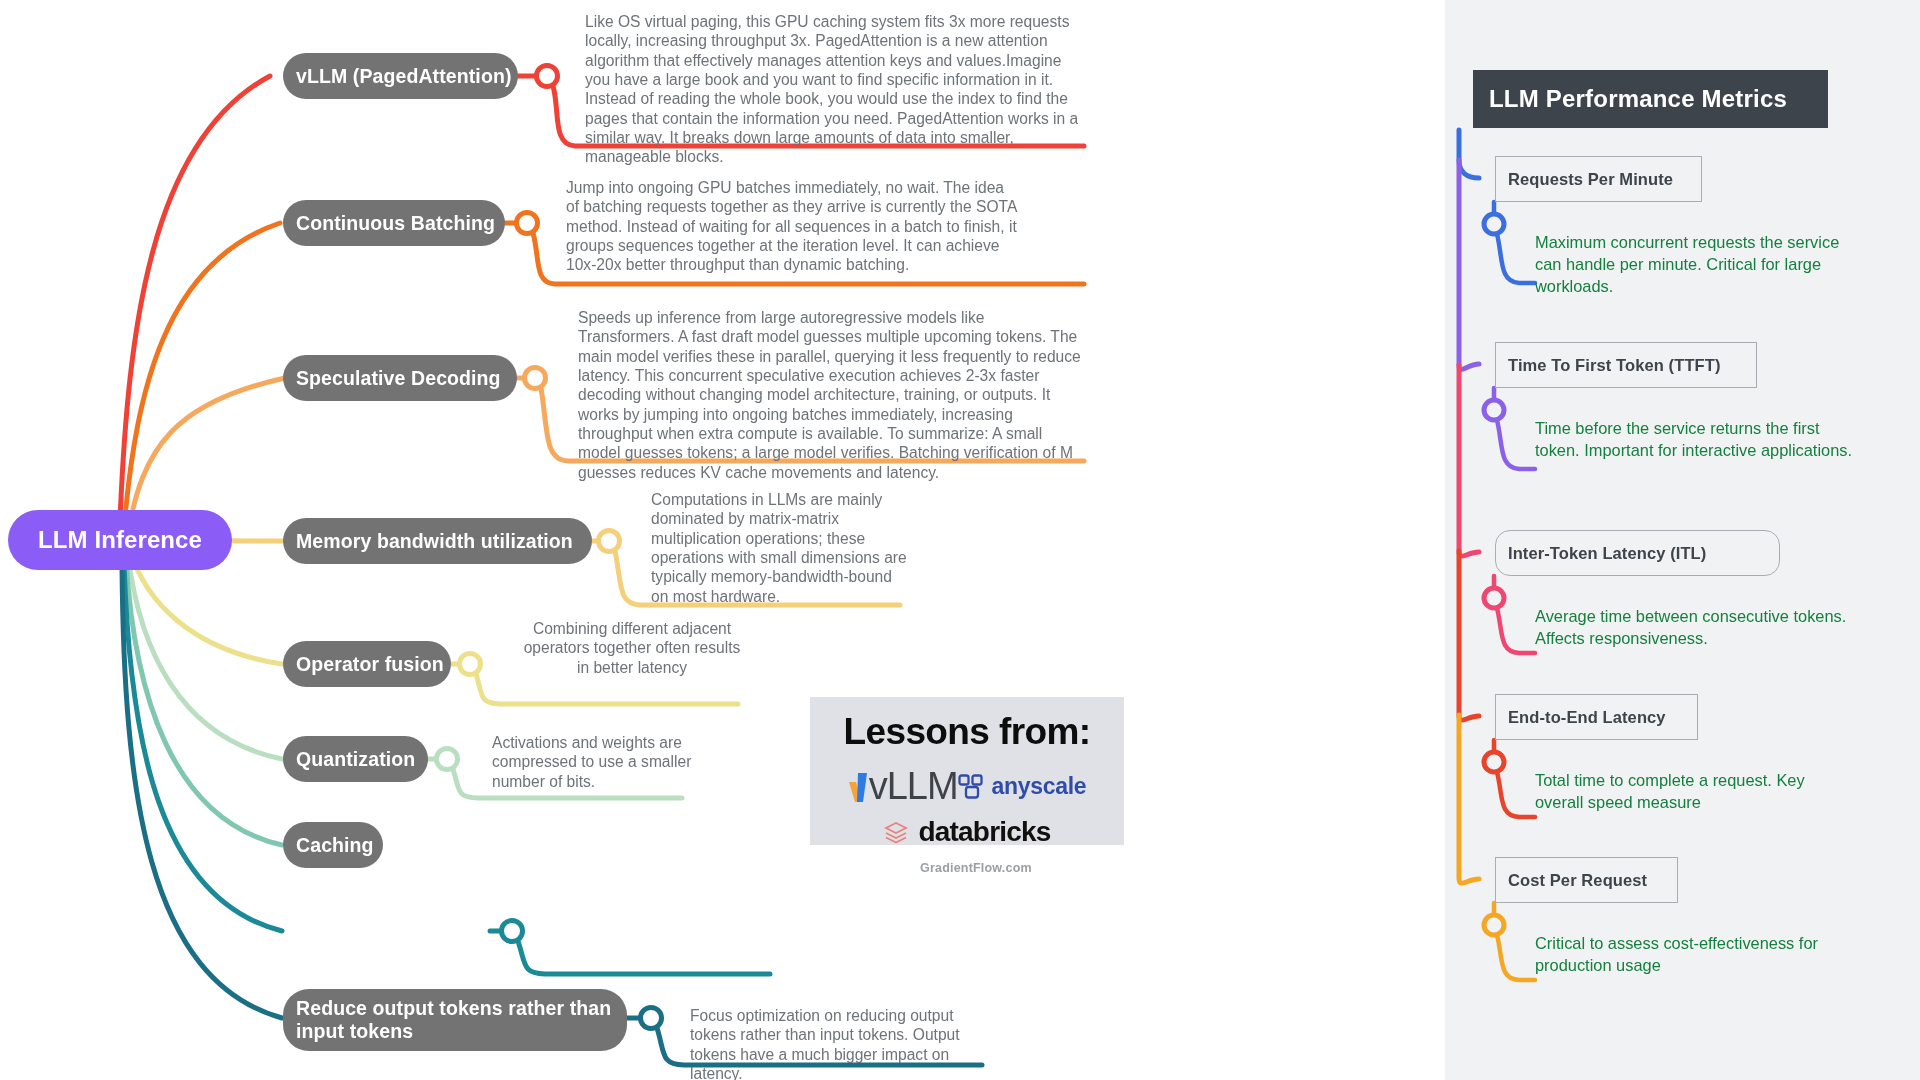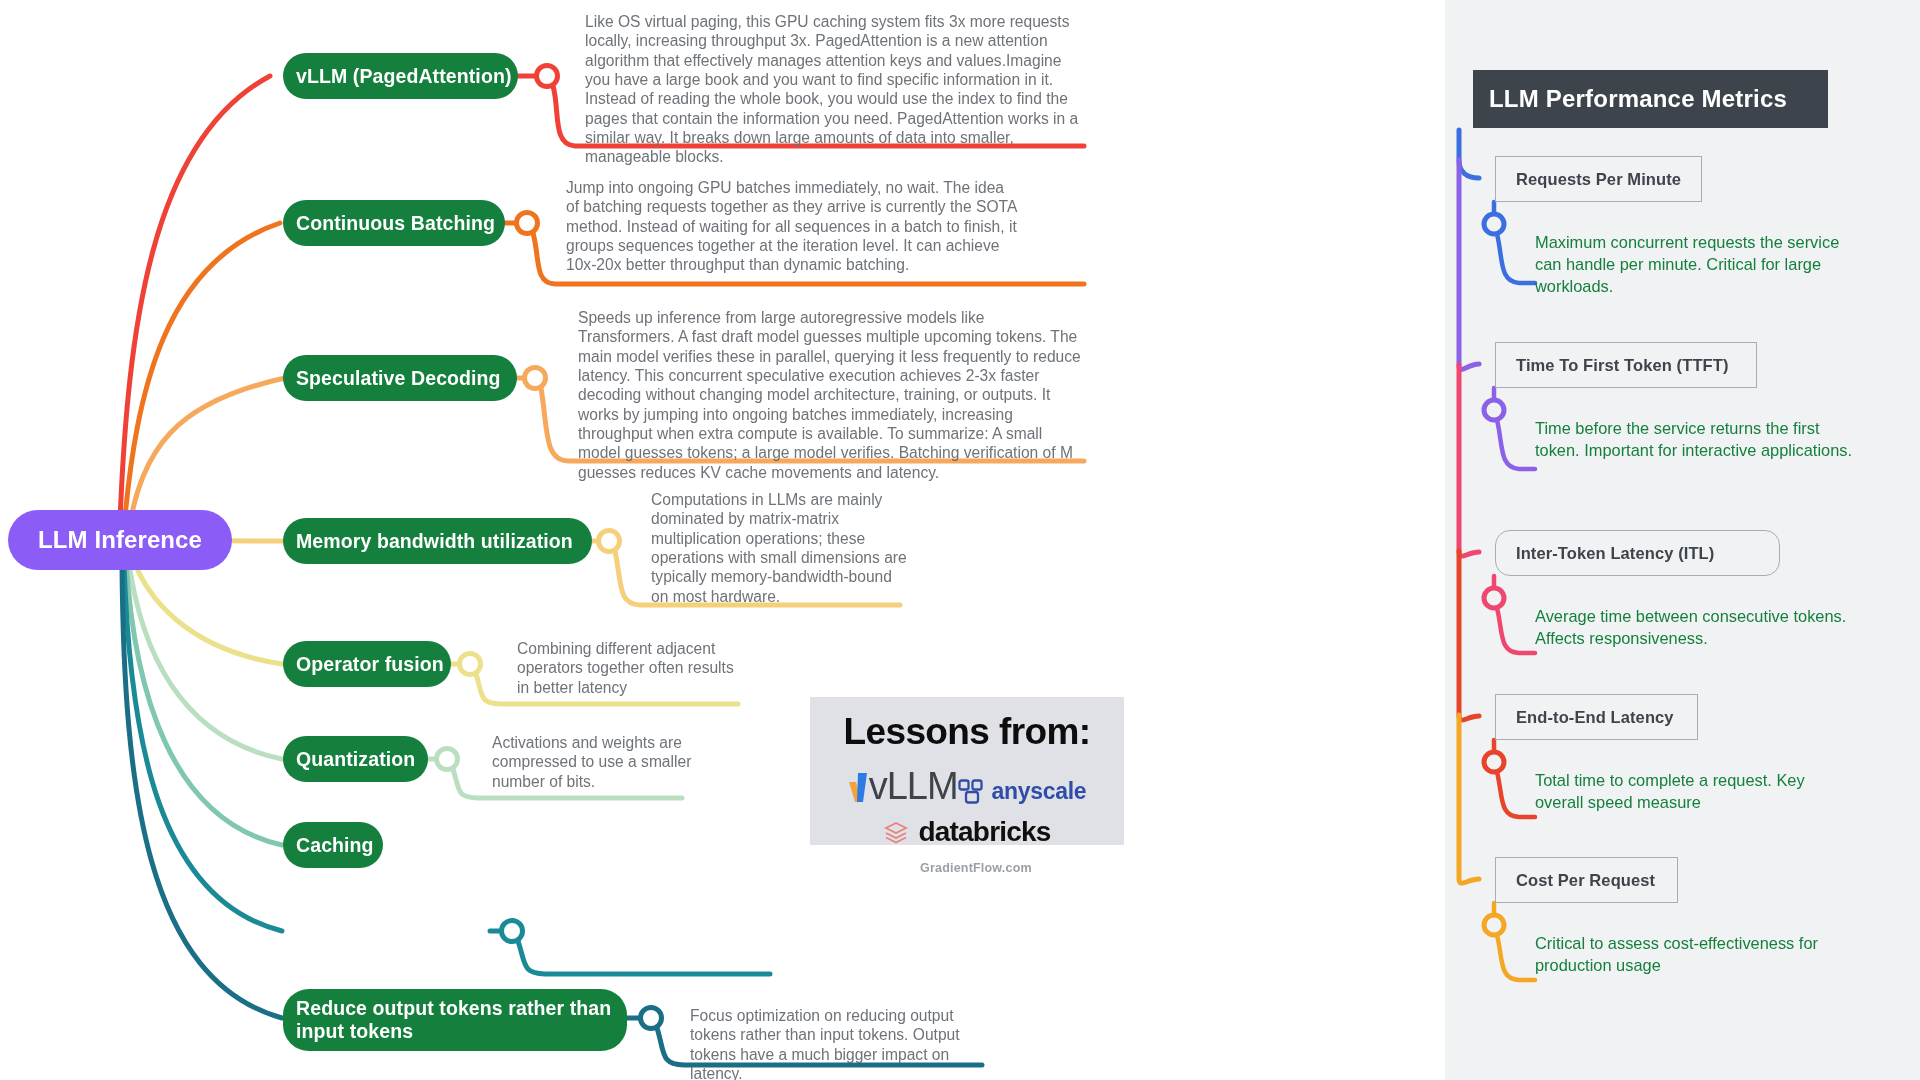--- a/index.html
+++ b/index.html
@@ -9,21 +9,21 @@
     font-family:"Liberation Sans","DejaVu Sans",sans-serif;
     overflow:hidden;
     position:relative;
   }
   #root{position:relative;width:1920px;height:1080px;}
 
   
   .mm-svg{position:absolute;left:0;top:0;width:1445px;height:1080px;}
   .node{
     position:absolute;
-    background:#15803d;
+    background:#737373;
     color:#ffffff;
     border-radius:26px;
     font-weight:bold;
     display:flex;align-items:center;
     box-sizing:border-box;
     letter-spacing:.1px;
   }
   .node.root{
     background:#8b5cf6;
     border-radius:30px;
@@ -41,21 +41,21 @@
   .lessons-box{
     position:absolute;
     background:#dfe1e6;
     box-sizing:border-box;
     display:flex;flex-direction:column;align-items:center;
   }
   .lessons-title{
     font-size:37px;font-weight:bold;color:#0d0d0d;
     letter-spacing:-0.6px;
   }
-  .logo-row{display:flex;align-items:flex-end;}
+  .logo-row{display:flex;align-items:center;}
   .logo-vllm{display:flex;align-items:flex-end;font-size:38px;color:#3d4349;letter-spacing:-1px;}
   .logo-anyscale{display:flex;align-items:center;gap:9px;font-size:23px;color:#2f4da8;font-weight:bold;letter-spacing:-0.3px;}
   .logo-databricks{display:flex;align-items:center;gap:9px;font-size:28px;color:#12100e;font-weight:bold;letter-spacing:-0.8px;}
   .credit{
     position:absolute;font-size:12.5px;color:#9aa0a6;font-weight:bold;
     letter-spacing:.2px;
   }
 
   
   .right-panel{
@@ -66,21 +66,21 @@
   .rp-title{
     position:absolute;background:#3d444b;color:#ffffff;
     font-size:24px;font-weight:bold;
     display:flex;align-items:center;padding-left:16px;
     box-sizing:border-box;letter-spacing:.2px;
   }
   .rp-node{
     position:absolute;background:#f1f2f4;
     border:1px solid #a9adb3;
     color:#3d444b;font-size:16.5px;font-weight:bold;
-    display:flex;align-items:center;padding-left:20px;
+    display:flex;align-items:center;padding-left:12px;
     box-sizing:border-box;letter-spacing:.1px;
   }
   .rp-desc{
     position:absolute;color:#15803d;font-size:16.4px;line-height:1.33;
     box-sizing:border-box;
   }
 </style>
 </head>
 <body>
 
@@ -156,21 +156,21 @@
   <div class="desc" style="left:578px;top:308px;width:504px;">Speeds up inference from large autoregressive models like Transformers. A fast draft model guesses multiple upcoming tokens. The main model verifies these in parallel, querying it less frequently to reduce latency. This concurrent speculative execution achieves 2-3x faster decoding without changing model architecture, training, or outputs. It works by jumping into ongoing batches immediately, increasing throughput when extra compute is available. To summarize: A small model guesses tokens; a large model verifies. Batching verification of M guesses reduces KV cache movements and latency.</div>
 
   <div class="node" style="left:283px;top:518px;width:309px;height:46px;font-size:19.5px;padding-left:13px;">
     <span>Memory bandwidth utilization</span>
   </div>
   <div class="desc" style="left:651px;top:490px;width:256px;">Computations in LLMs are mainly dominated by matrix-matrix multiplication operations; these operations with small dimensions are typically memory-bandwidth-bound on most hardware.</div>
 
   <div class="node" style="left:283px;top:641px;width:168px;height:46px;font-size:19.5px;padding-left:13px;">
     <span>Operator fusion</span>
   </div>
-  <div class="desc" style="left:517px;top:639px;width:230px;">Combining different adjacent operators together often results in better latency</div>
+  <div class="desc" style="left:517px;top:619px;width:230px;text-align:center;">Combining different adjacent operators together often results in better latency</div>
 
   <div class="node" style="left:283px;top:736px;width:145px;height:46px;font-size:19.5px;padding-left:13px;">
     <span>Quantization</span>
   </div>
   <div class="desc" style="left:492px;top:733px;width:200px;">Activations and weights are compressed to use a smaller number of bits.</div>
 
   <div class="node" style="left:283px;top:822px;width:100px;height:46px;font-size:19.5px;padding-left:13px;">
     <span>Caching</span>
   </div>
 

